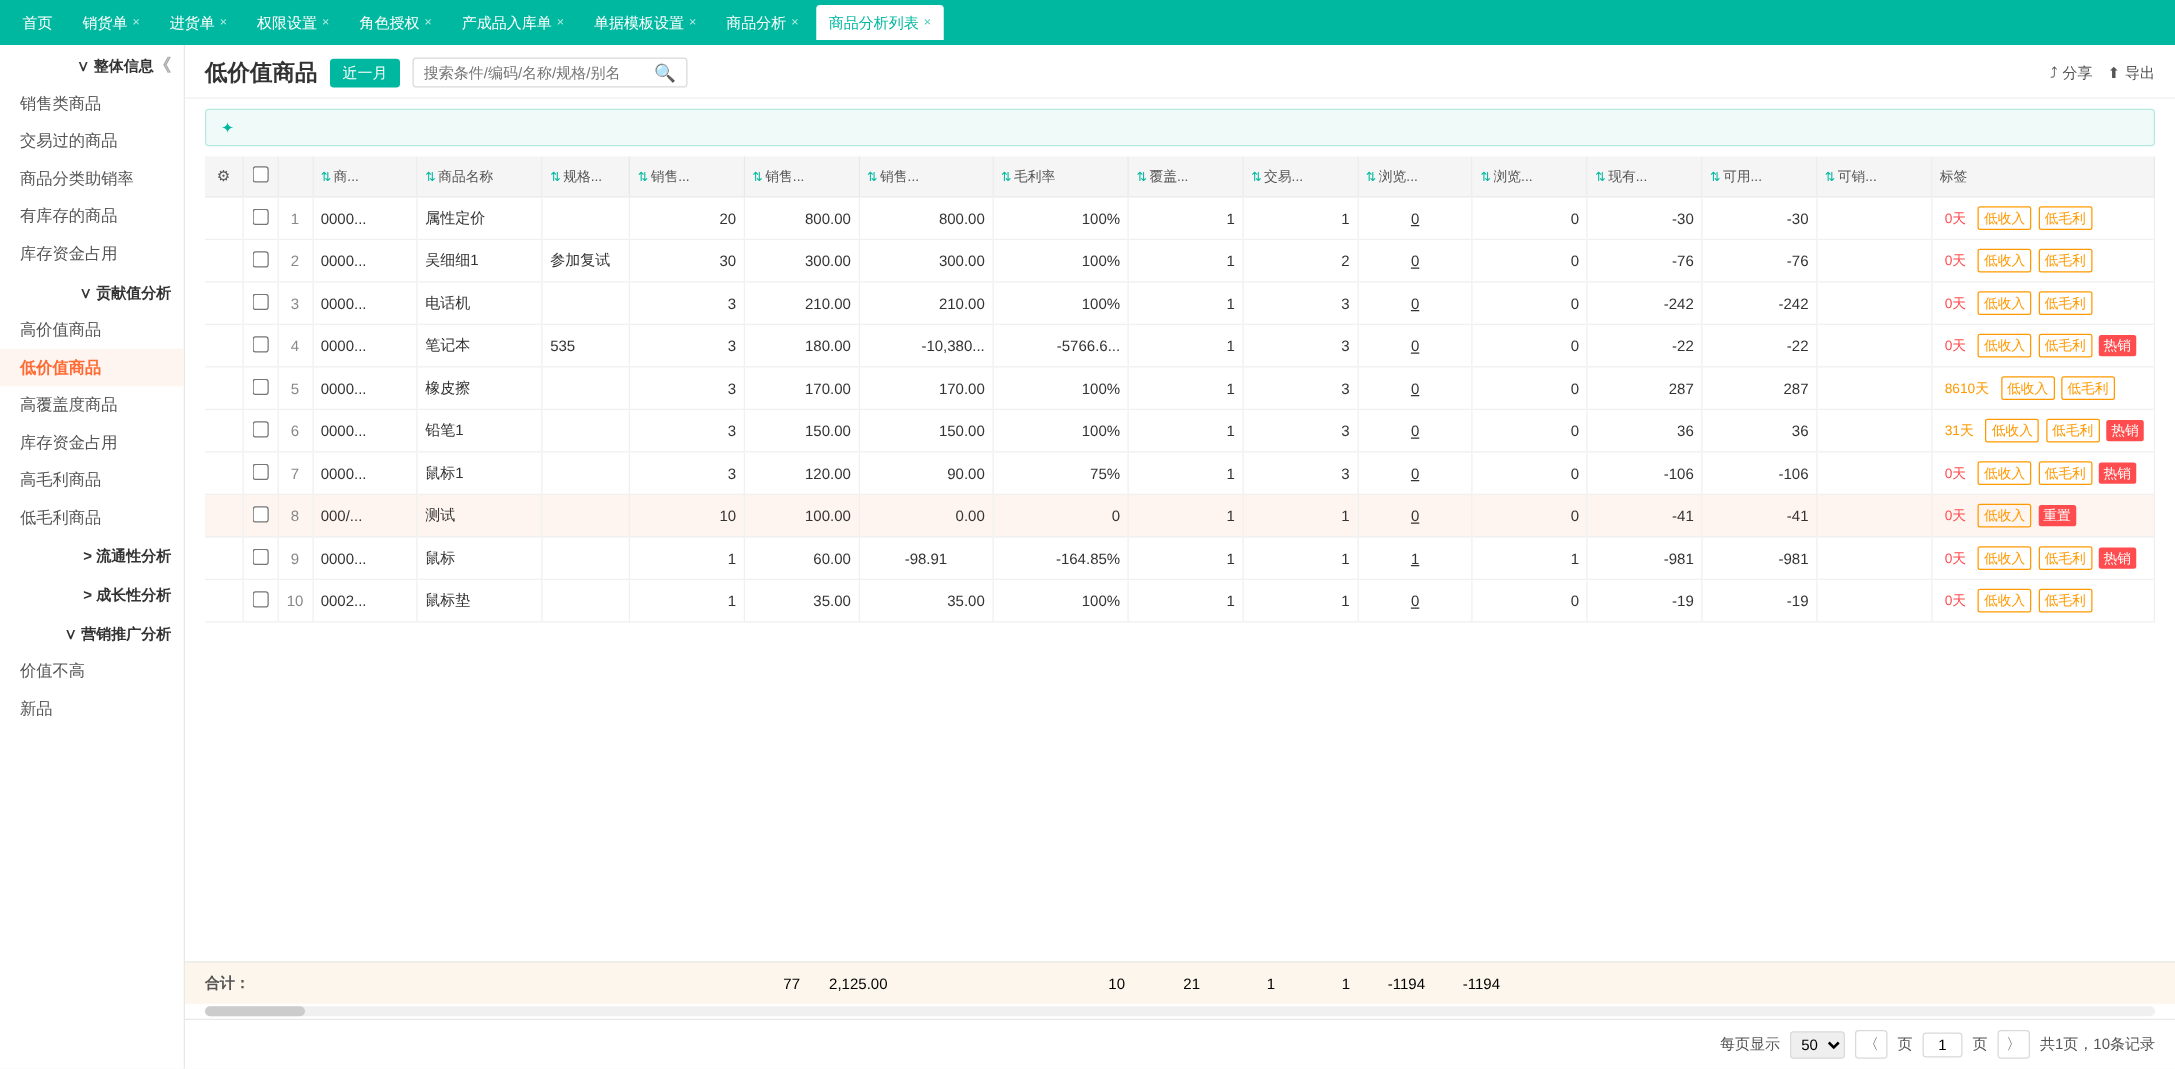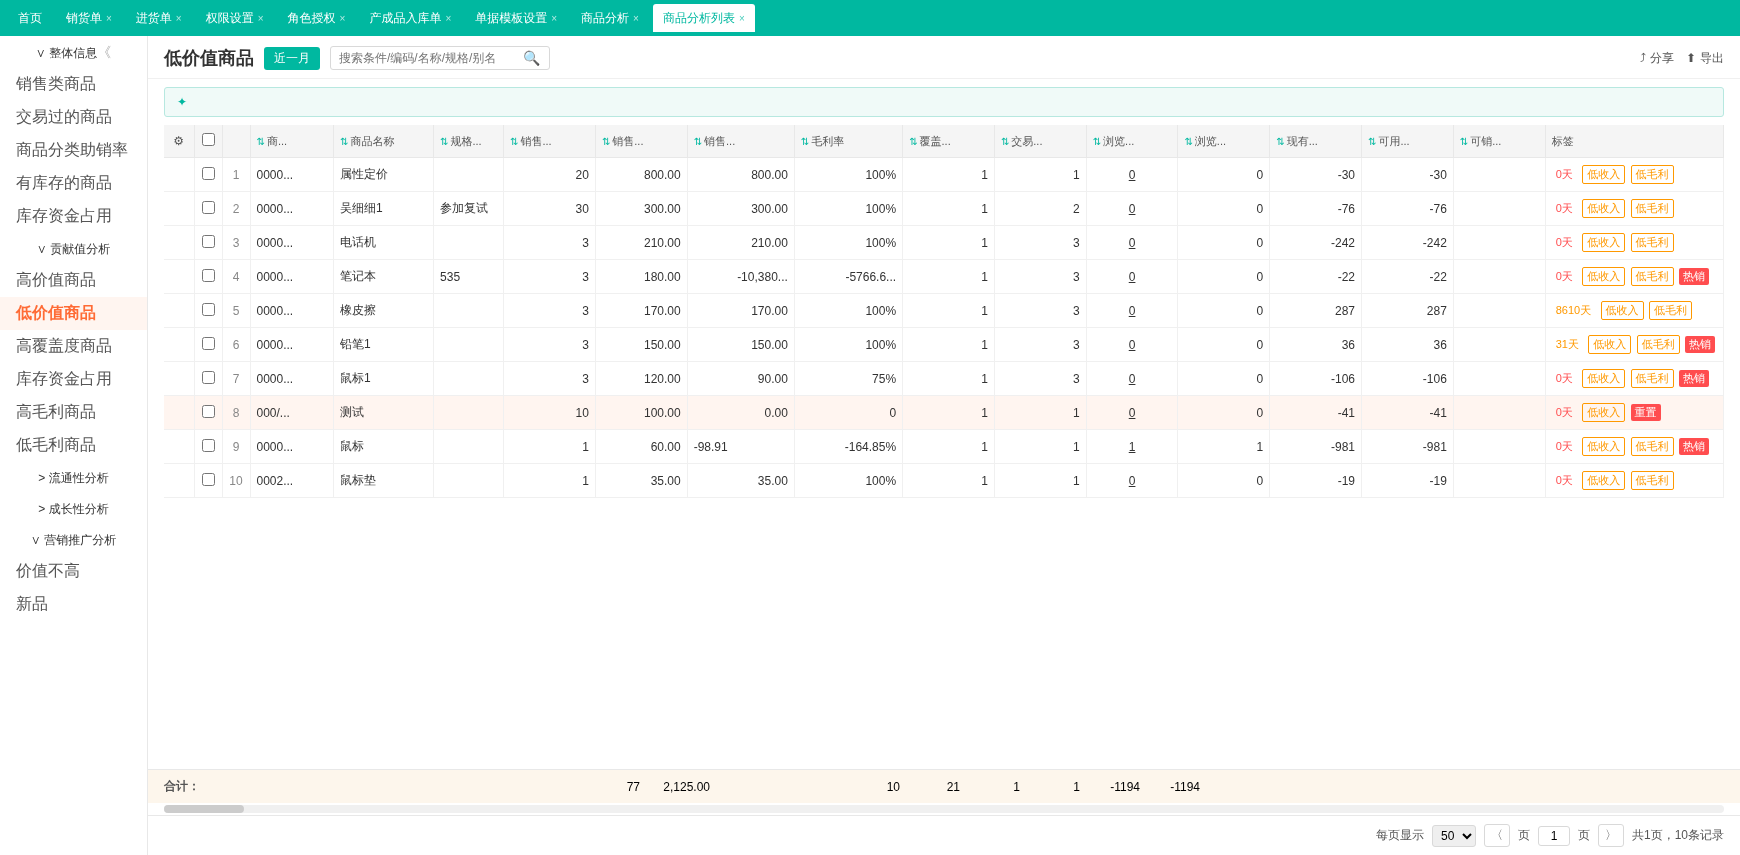--- a/index.html
+++ b/index.html
@@ -40,32 +40,32 @@
     .sidebar {
       width: 148px;
       background: #fff;
       border-right: 1px solid #e8e8e8;
       overflow-y: auto;
       flex-shrink: 0;
     }
     .sidebar-section-title {
       display: flex;
       align-items: center;
-      justify-content: center;
+      justify-content: flex-end;
       padding: 8px 10px 6px 10px;
       color: #333;
-      font-weight: normal;
+      font-weight: bold;
       font-size: 12px;
       cursor: pointer;
     }
     .sidebar-item {
       padding: 6px 10px 6px 16px;
       color: #555;
       cursor: pointer;
-      font-size: 16px;
+      font-size: 13px;
     }
     .sidebar-item.active { background: #fff5f0; color: #ff6b35; font-weight: bold; }
 
     
     .content-area {
       flex: 1;
       display: flex;
       flex-direction: column;
       overflow: hidden;
       background: #fff;
@@ -552,21 +552,21 @@
       <td style="text-align:center;"></td>
       <td style="text-align:center;">
         <input type="checkbox" style="">
       </td>
       <td style="text-align:center;color:#888;">9</td>
       <td>0000...</td>
       <td>鼠标</td>
       <td></td>
       <td style="text-align:right;">1</td>
       <td style="text-align:right;">60.00</td>
-      <td style="text-align:left;">-98.91</td>
+      <td style="text-align:center;">-98.91</td>
       <td style="text-align:right;">-164.85%</td>
       <td style="text-align:right;">1</td>
       <td style="text-align:right;">1</td>
       <td style="text-align:center;"><span class="link-underline">1</span></td>
       <td style="text-align:right;">1</td>
       <td style="text-align:right;">-981</td>
       <td style="text-align:right;">-981</td>
       <td></td>
       <td><span class="tag" style="color:#ff4d4f;font-size:11px;">0天</span> <span class="tag tag-orange" style="border:1px solid #ff9900;color:#ff9900;font-size:11px;">低收入</span> <span class="tag tag-orange" style="border:1px solid #ff9900;color:#ff9900;font-size:11px;">低毛利</span> <span class="tag" style="background:#ff4d4f;color:#fff;font-size:11px;">热销</span> </td>
     </tr>

